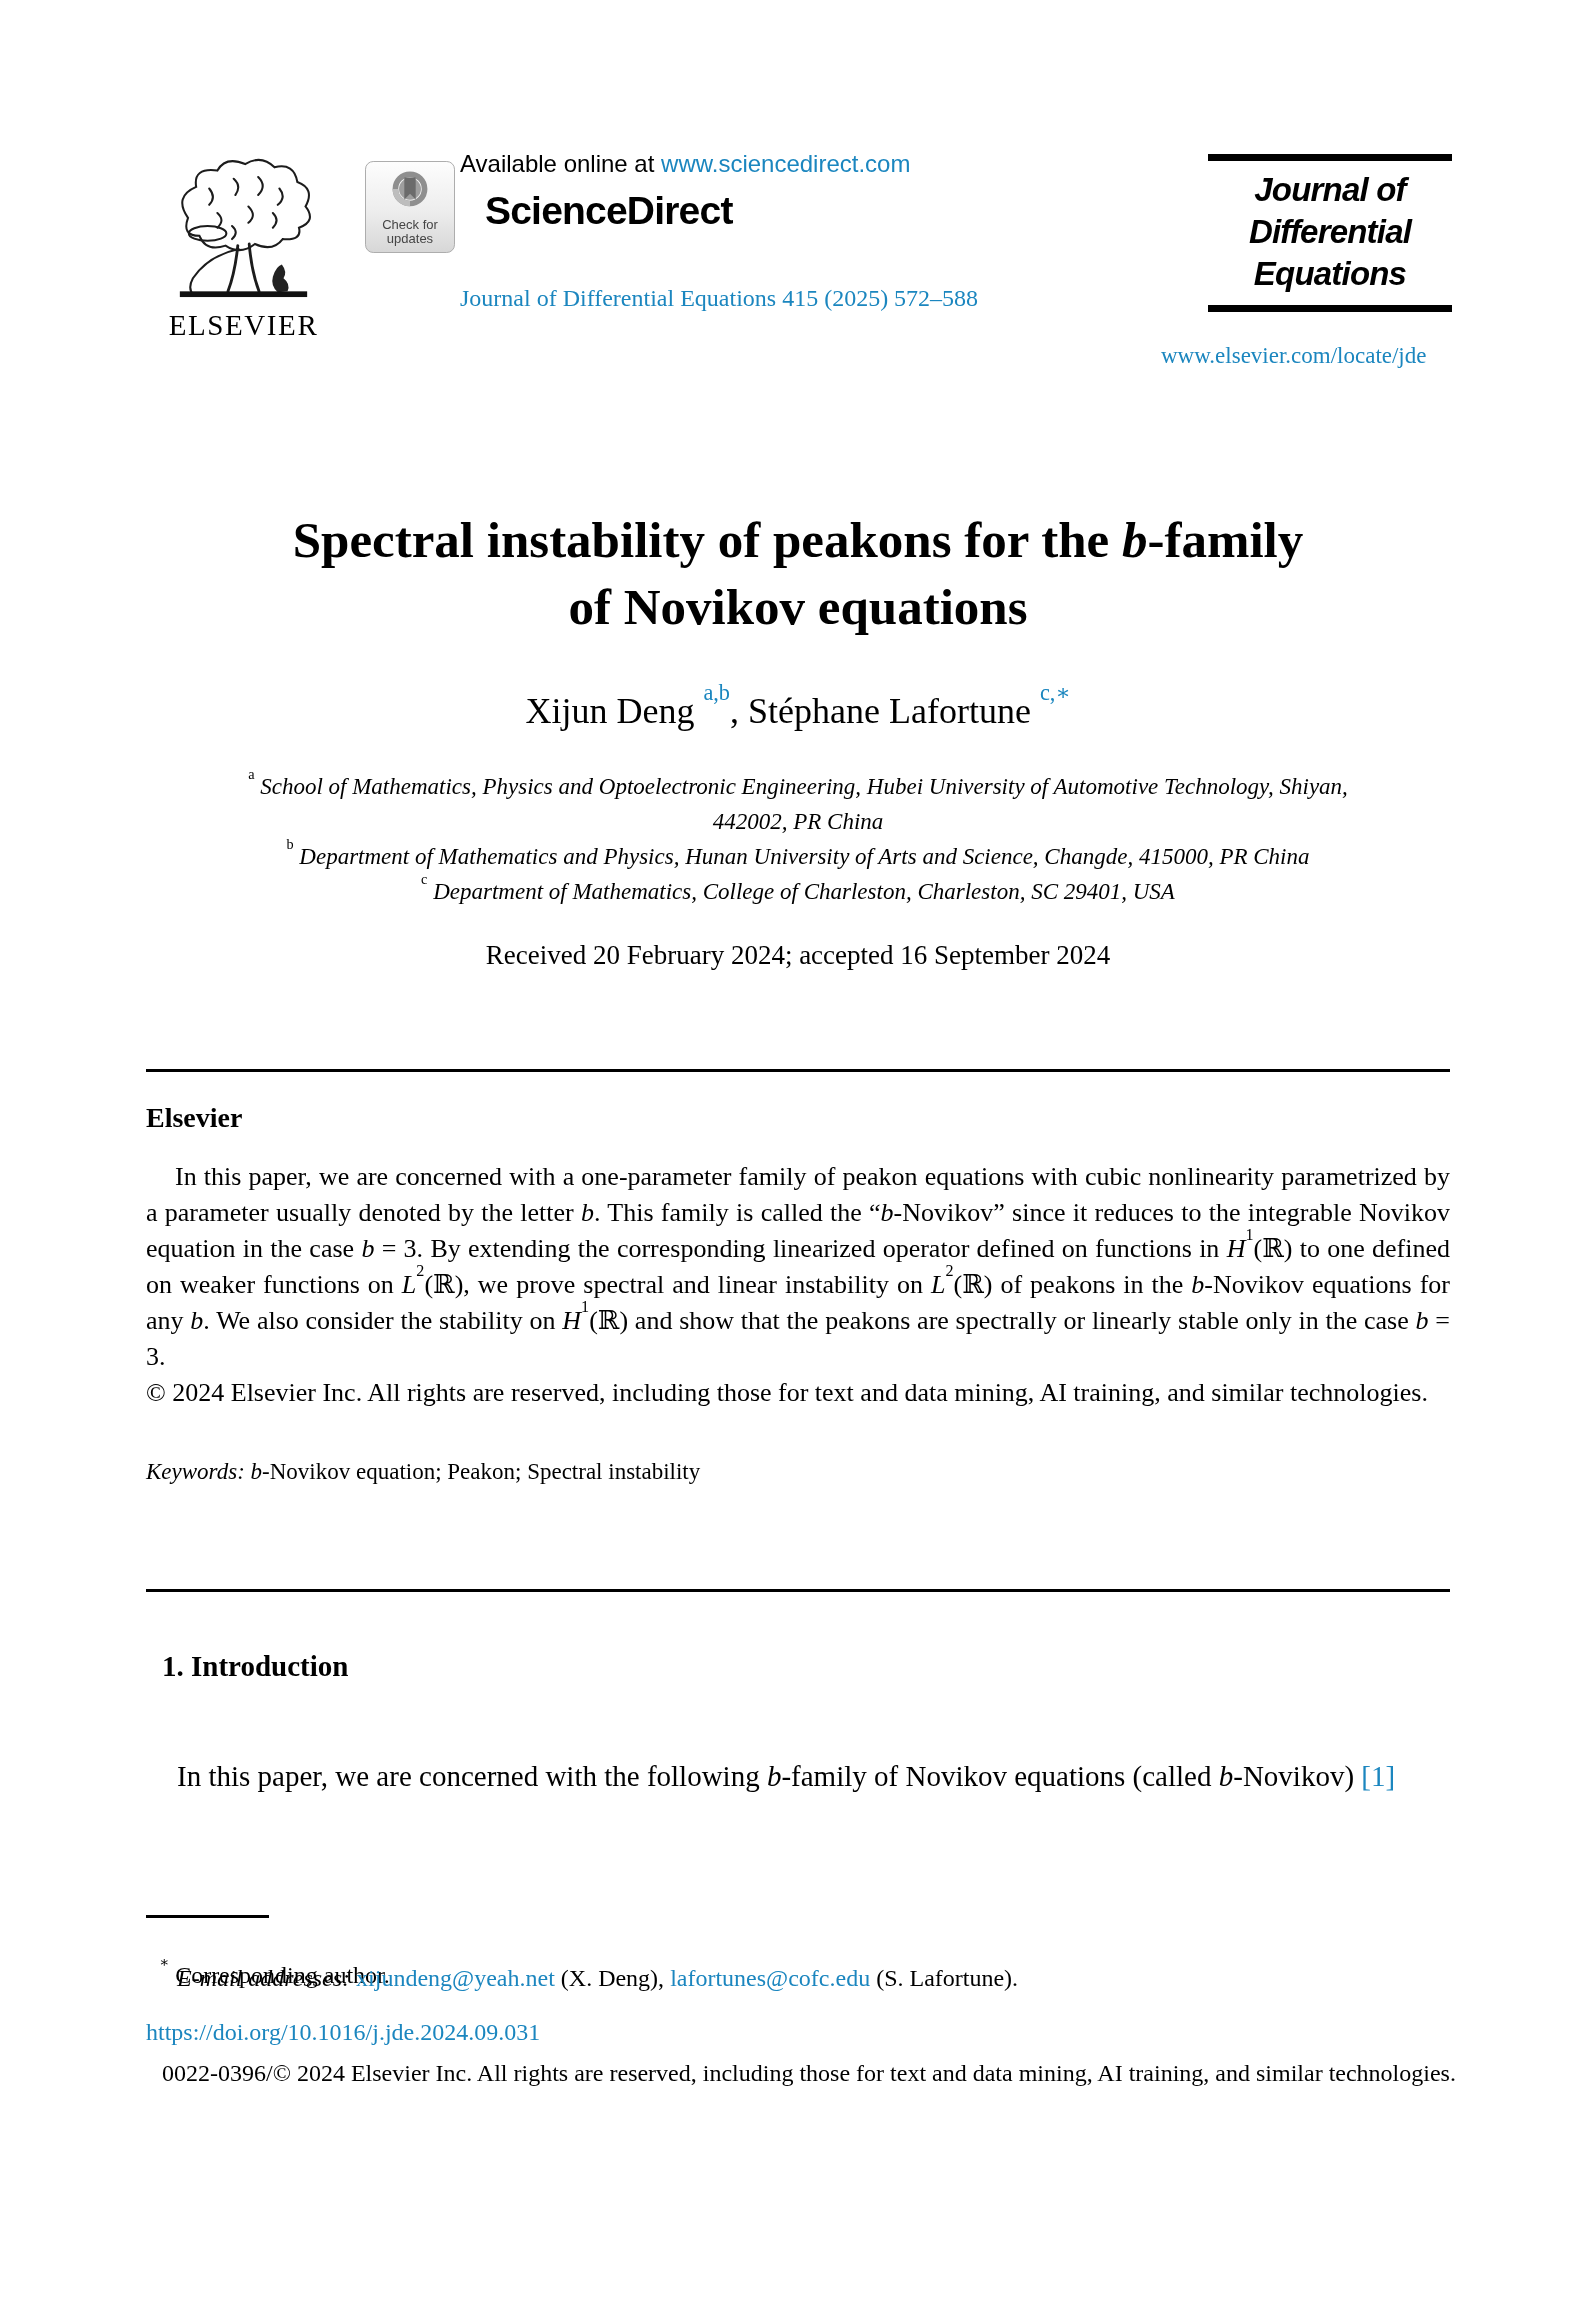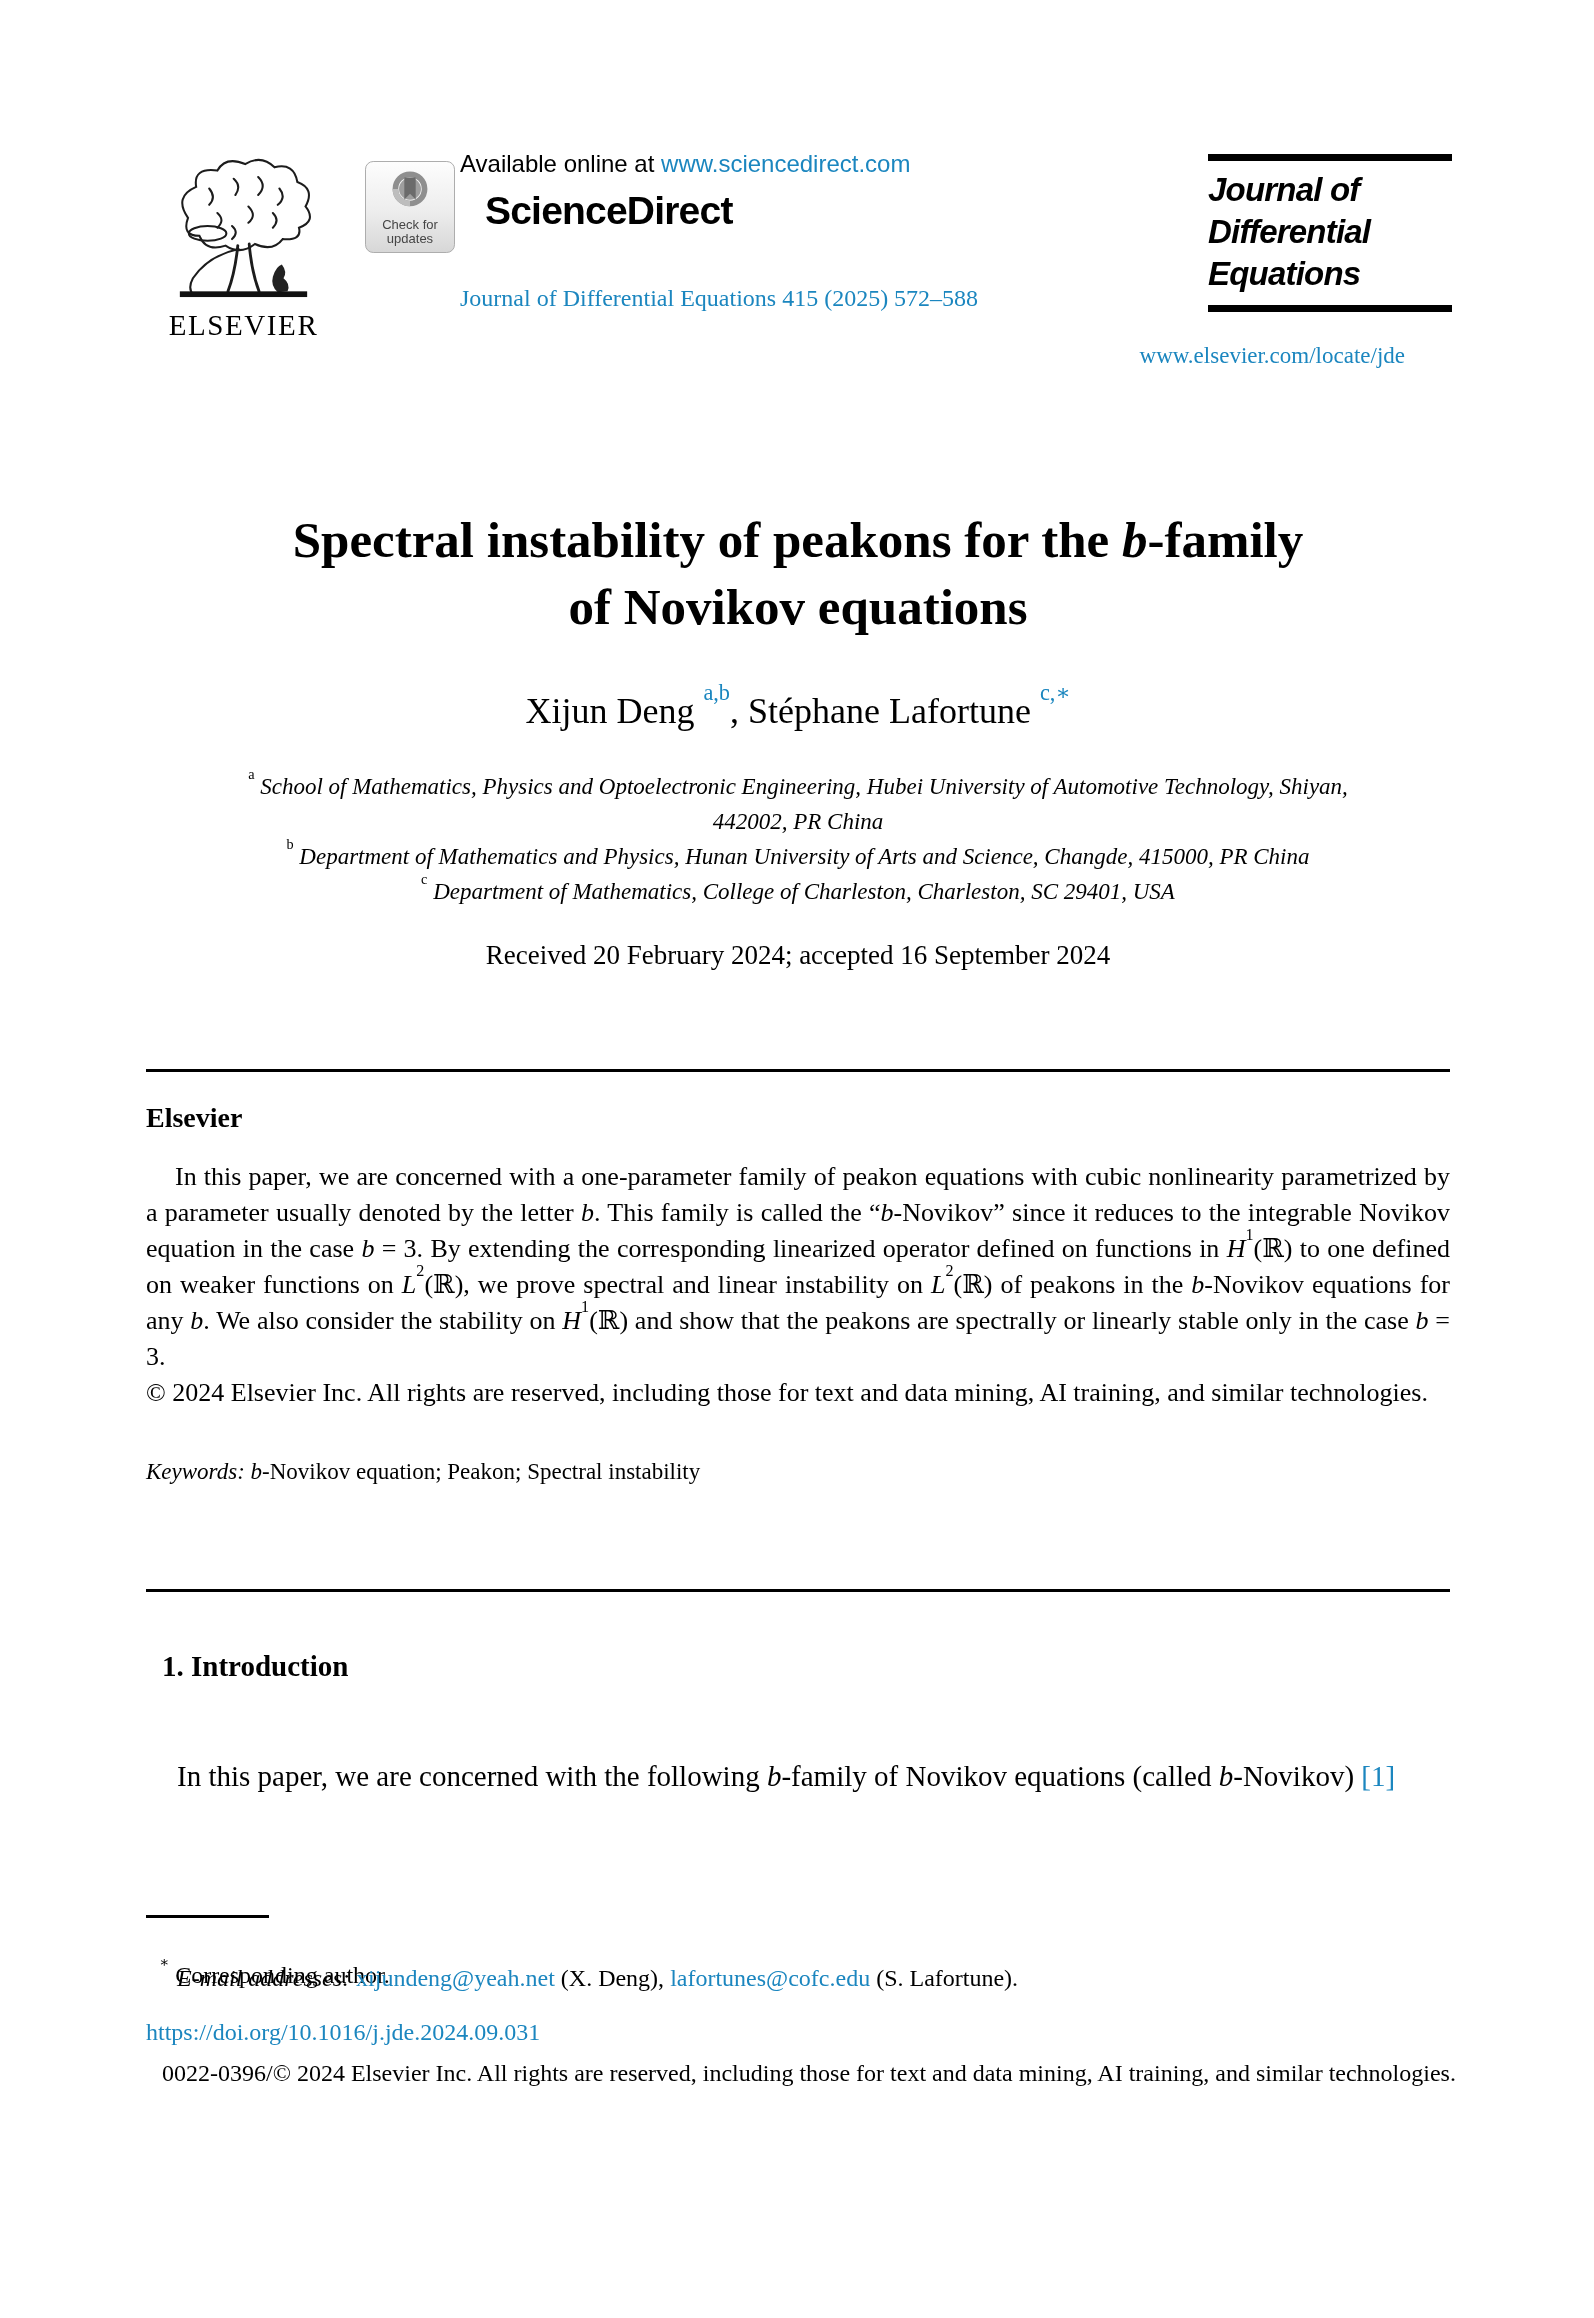--- a/index.html
+++ b/index.html
@@ -32,23 +32,23 @@
 
   .head-center { left:460px; top:150px; width:613px; }
   .avail-line { font-size:24px; }
   .sd-word { font-weight:bold; font-size:39px; letter-spacing:-0.8px; margin-top:11.4px; color:#000;margin-left:25px; }
   .jref { font-size:24px; margin-top:52px; }
 
   .jbox { left:1208px; top:154px; width:244px; }
   .drule { height:4.1px; border-top:3.3px solid #000; border-bottom:4.1px solid #000; }
   .jbox-title {
     font-style:italic; font-weight:bold; font-size:33px; line-height:42px;
-    text-align:left; padding:8.2px 0 9.8px 0; letter-spacing:-0.8px;
+    text-align:center; padding:8.2px 0 9.8px 0; letter-spacing:-0.8px;
   }
-  .jurl { left:1102px; top:343px; width:303px; text-align:right; font-size:23px; }
+  .jurl { left:1161px; top:343px; width:303px; text-align:left; font-size:23px; }
 
   
   .title { left:146px; top:507px; width:1304px; text-align:center; font-size:51px; line-height:67px; }
   .authors { left:146px; top:690px; width:1304px; text-align:center; font-size:36px; }
   .affils { left:146px; top:769px; width:1304px; text-align:center; font-size:23px; line-height:35px; }
   .affils .run-sup { font-style:normal; }
   .received { left:146px; top:940px; width:1304px; text-align:center; font-size:27px; }
 
   .rule-abs-top { left:146px; top:1069px; width:1304px; }
   .abstract-h { left:146px; top:1102px; width:327px; font-weight:bold; font-size:28px; }

